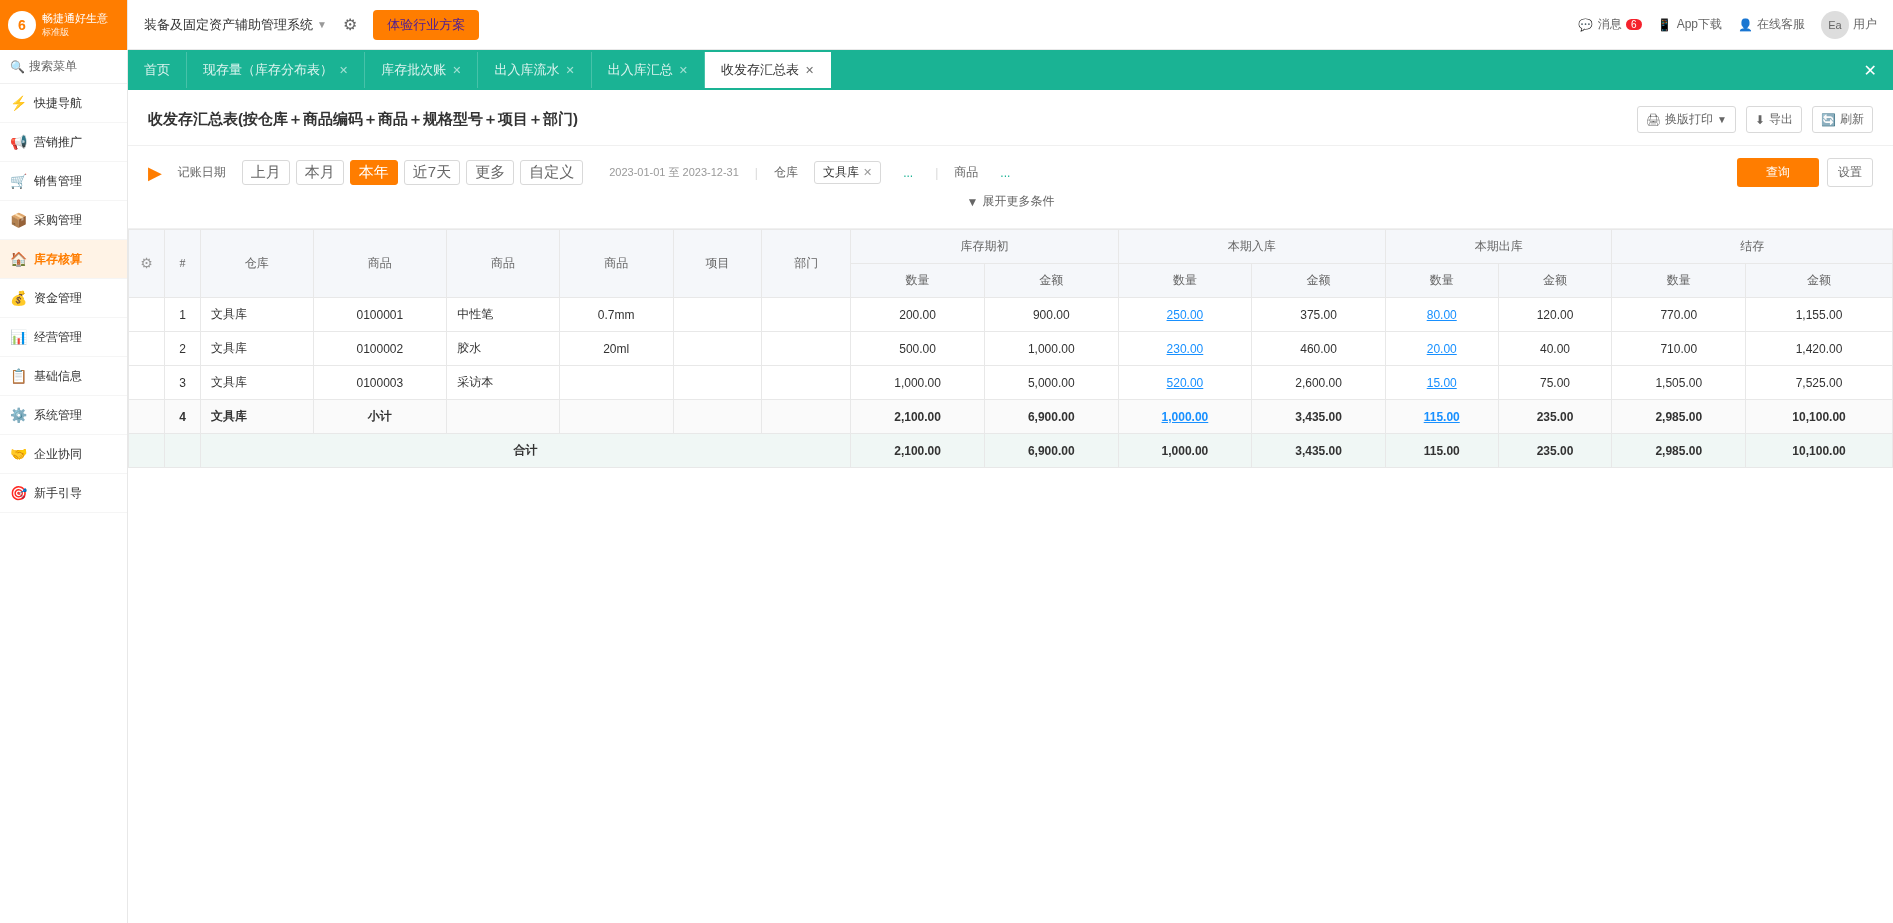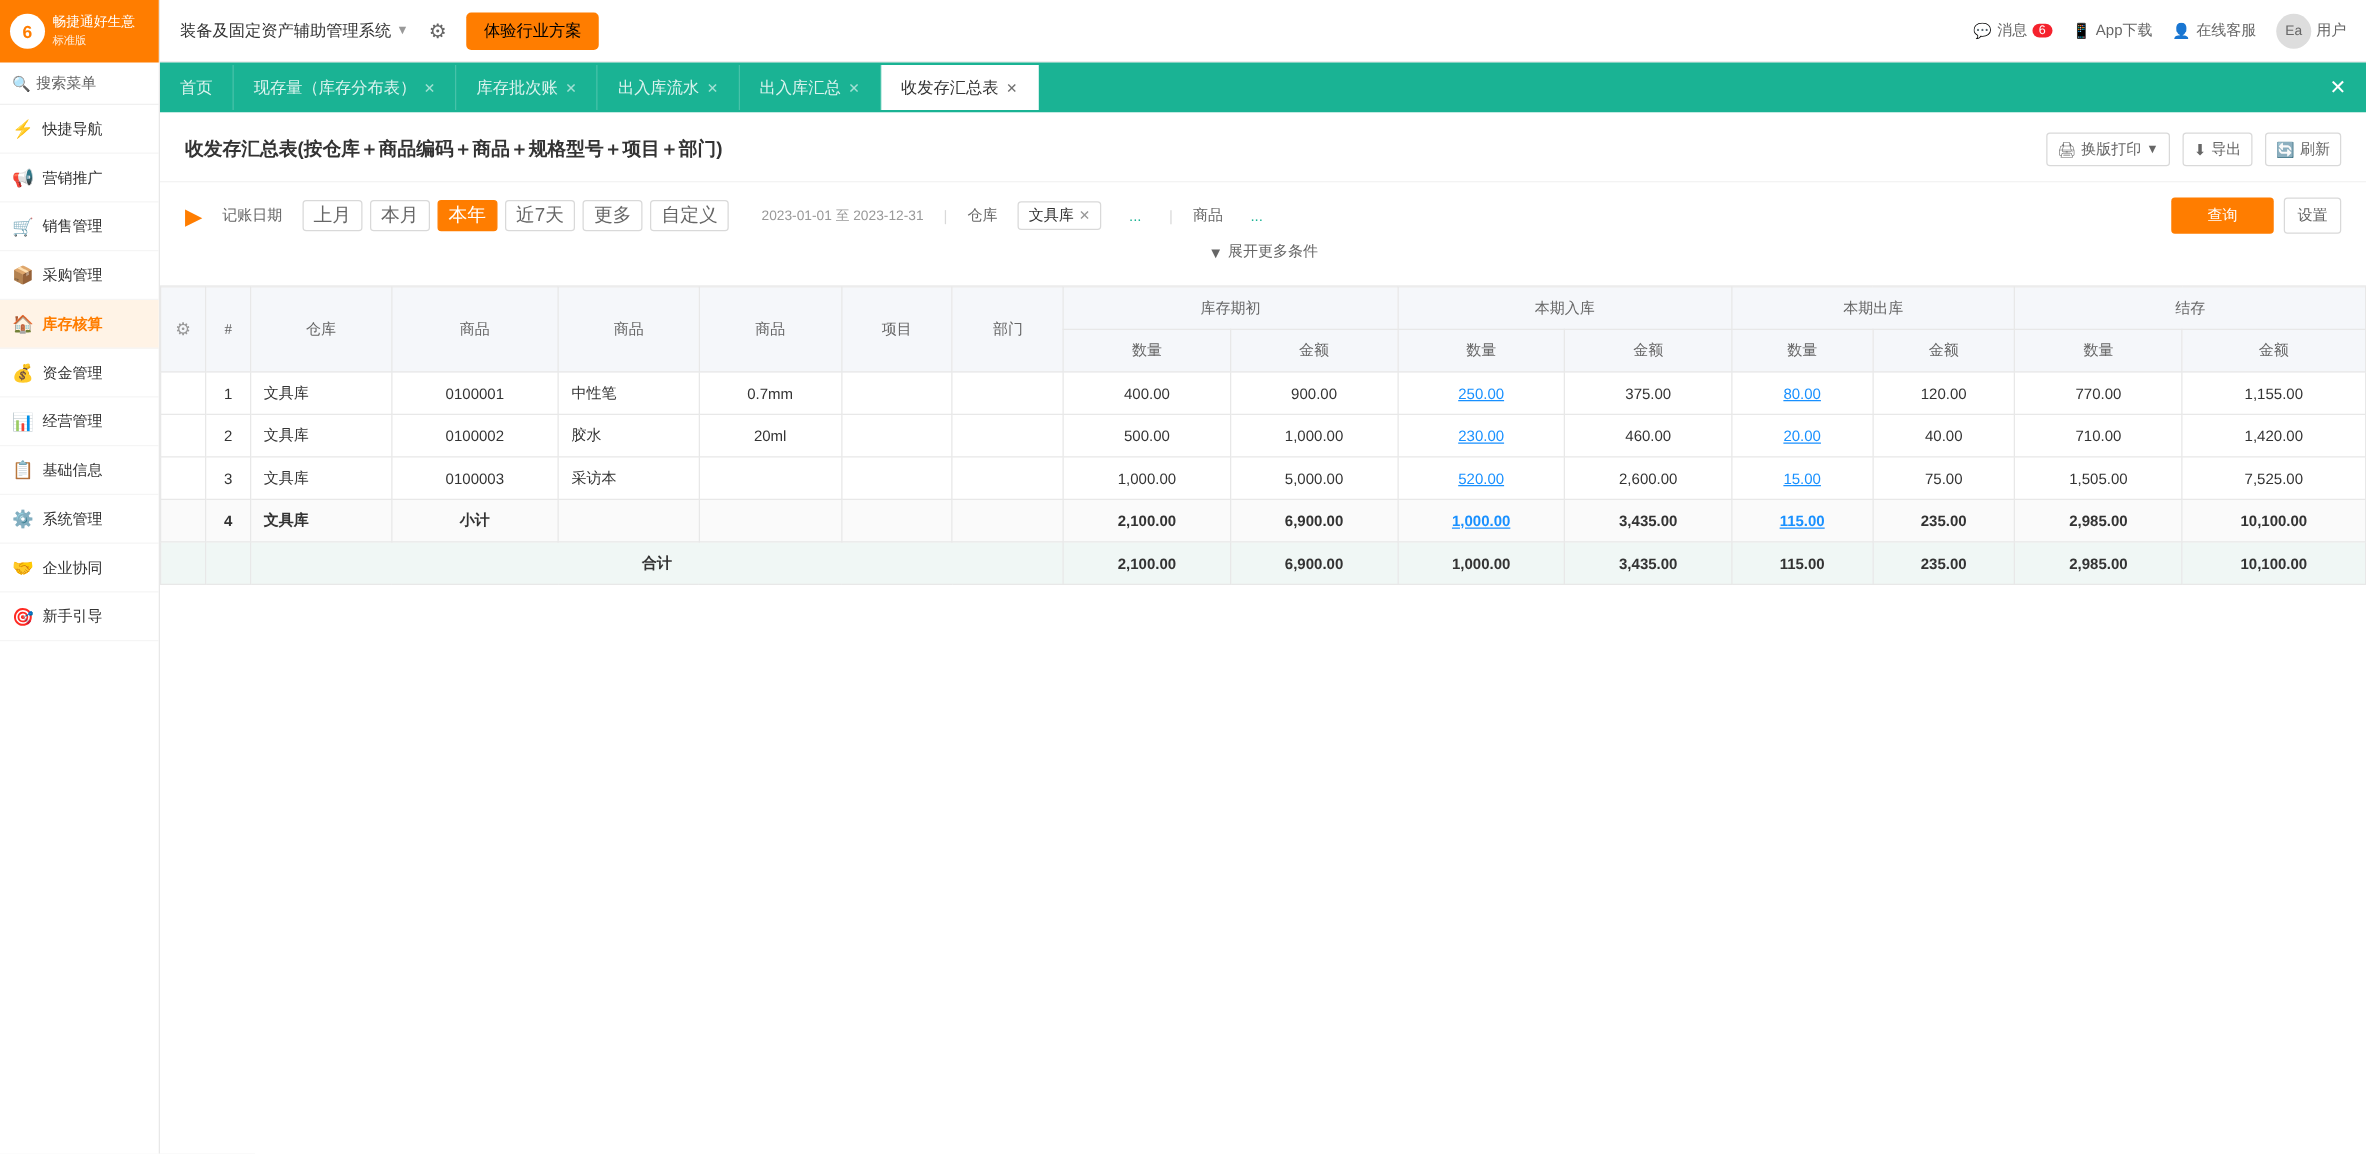--- a/index.html
+++ b/index.html
@@ -18,21 +18,21 @@
 
     
     .main { flex: 1; display: flex; flex-direction: column; overflow: hidden; }
 
     
     .top-header { background: #fff; height: 50px; display: flex; align-items: center; padding: 0 16px; border-bottom: 1px solid #e8e8e8; gap: 16px; }
     .header-system-select { display: flex; align-items: center; gap: 4px; color: #333; font-size: 13px; cursor: pointer; }
     .header-actions { margin-left: auto; display: flex; align-items: center; gap: 16px; color: #666; font-size: 12px; }
     .header-action-btn { display: flex; align-items: center; gap: 4px; cursor: pointer; color: #666; }
     .badge { background: #f5222d; color: #fff; border-radius: 8px; padding: 0 4px; font-size: 10px; min-width: 16px; text-align: center; }
-    .trial-btn { background: #ff7d00; color: #000000; border: none; border-radius: 4px; padding: 6px 14px; font-size: 13px; cursor: pointer; }
+    .trial-btn { background: #ff7d00; color: #4c1d95; border: none; border-radius: 4px; padding: 6px 14px; font-size: 13px; cursor: pointer; }
     .user-avatar { width: 28px; height: 28px; border-radius: 50%; background: #ddd; display: flex; align-items: center; justify-content: center; font-size: 11px; color: #666; }
 
     
     .tab-bar { background: #1ab394; display: flex; align-items: center; height: 40px; padding: 0 0 0 0; overflow: hidden; }
     .tab-item { display: flex; align-items: center; gap: 6px; padding: 0 16px; height: 36px; color: rgba(255,255,255,0.85); font-size: 13px; cursor: pointer; white-space: nowrap; border-right: 1px solid rgba(255,255,255,0.2); }
     .tab-item.active { background: #fff; color: #333; }
     .tab-close { font-size: 11px; color: inherit; opacity: 0.7; cursor: pointer; }
     .tab-bar-close { margin-left: auto; padding: 0 16px; color: #fff; cursor: pointer; font-size: 16px; }
 
     
@@ -286,21 +286,21 @@
 
           <tr class="data-row">
             <td></td>
             <td>1</td>
             <td class="left">文具库</td>
             <td>0100001</td>
             <td class="left">中性笔</td>
             <td>0.7mm</td>
             <td></td>
             <td></td>
-            <td>400.00</td>
+            <td>200.00</td>
             <td>900.00</td>
             <td><span class="link-val">250.00</span></td>
             <td>375.00</td>
             <td><span class="link-val">80.00</span></td>
             <td>120.00</td>
             <td>770.00</td>
             <td>1,155.00</td>
           </tr>
 
           <tr class="data-row">

